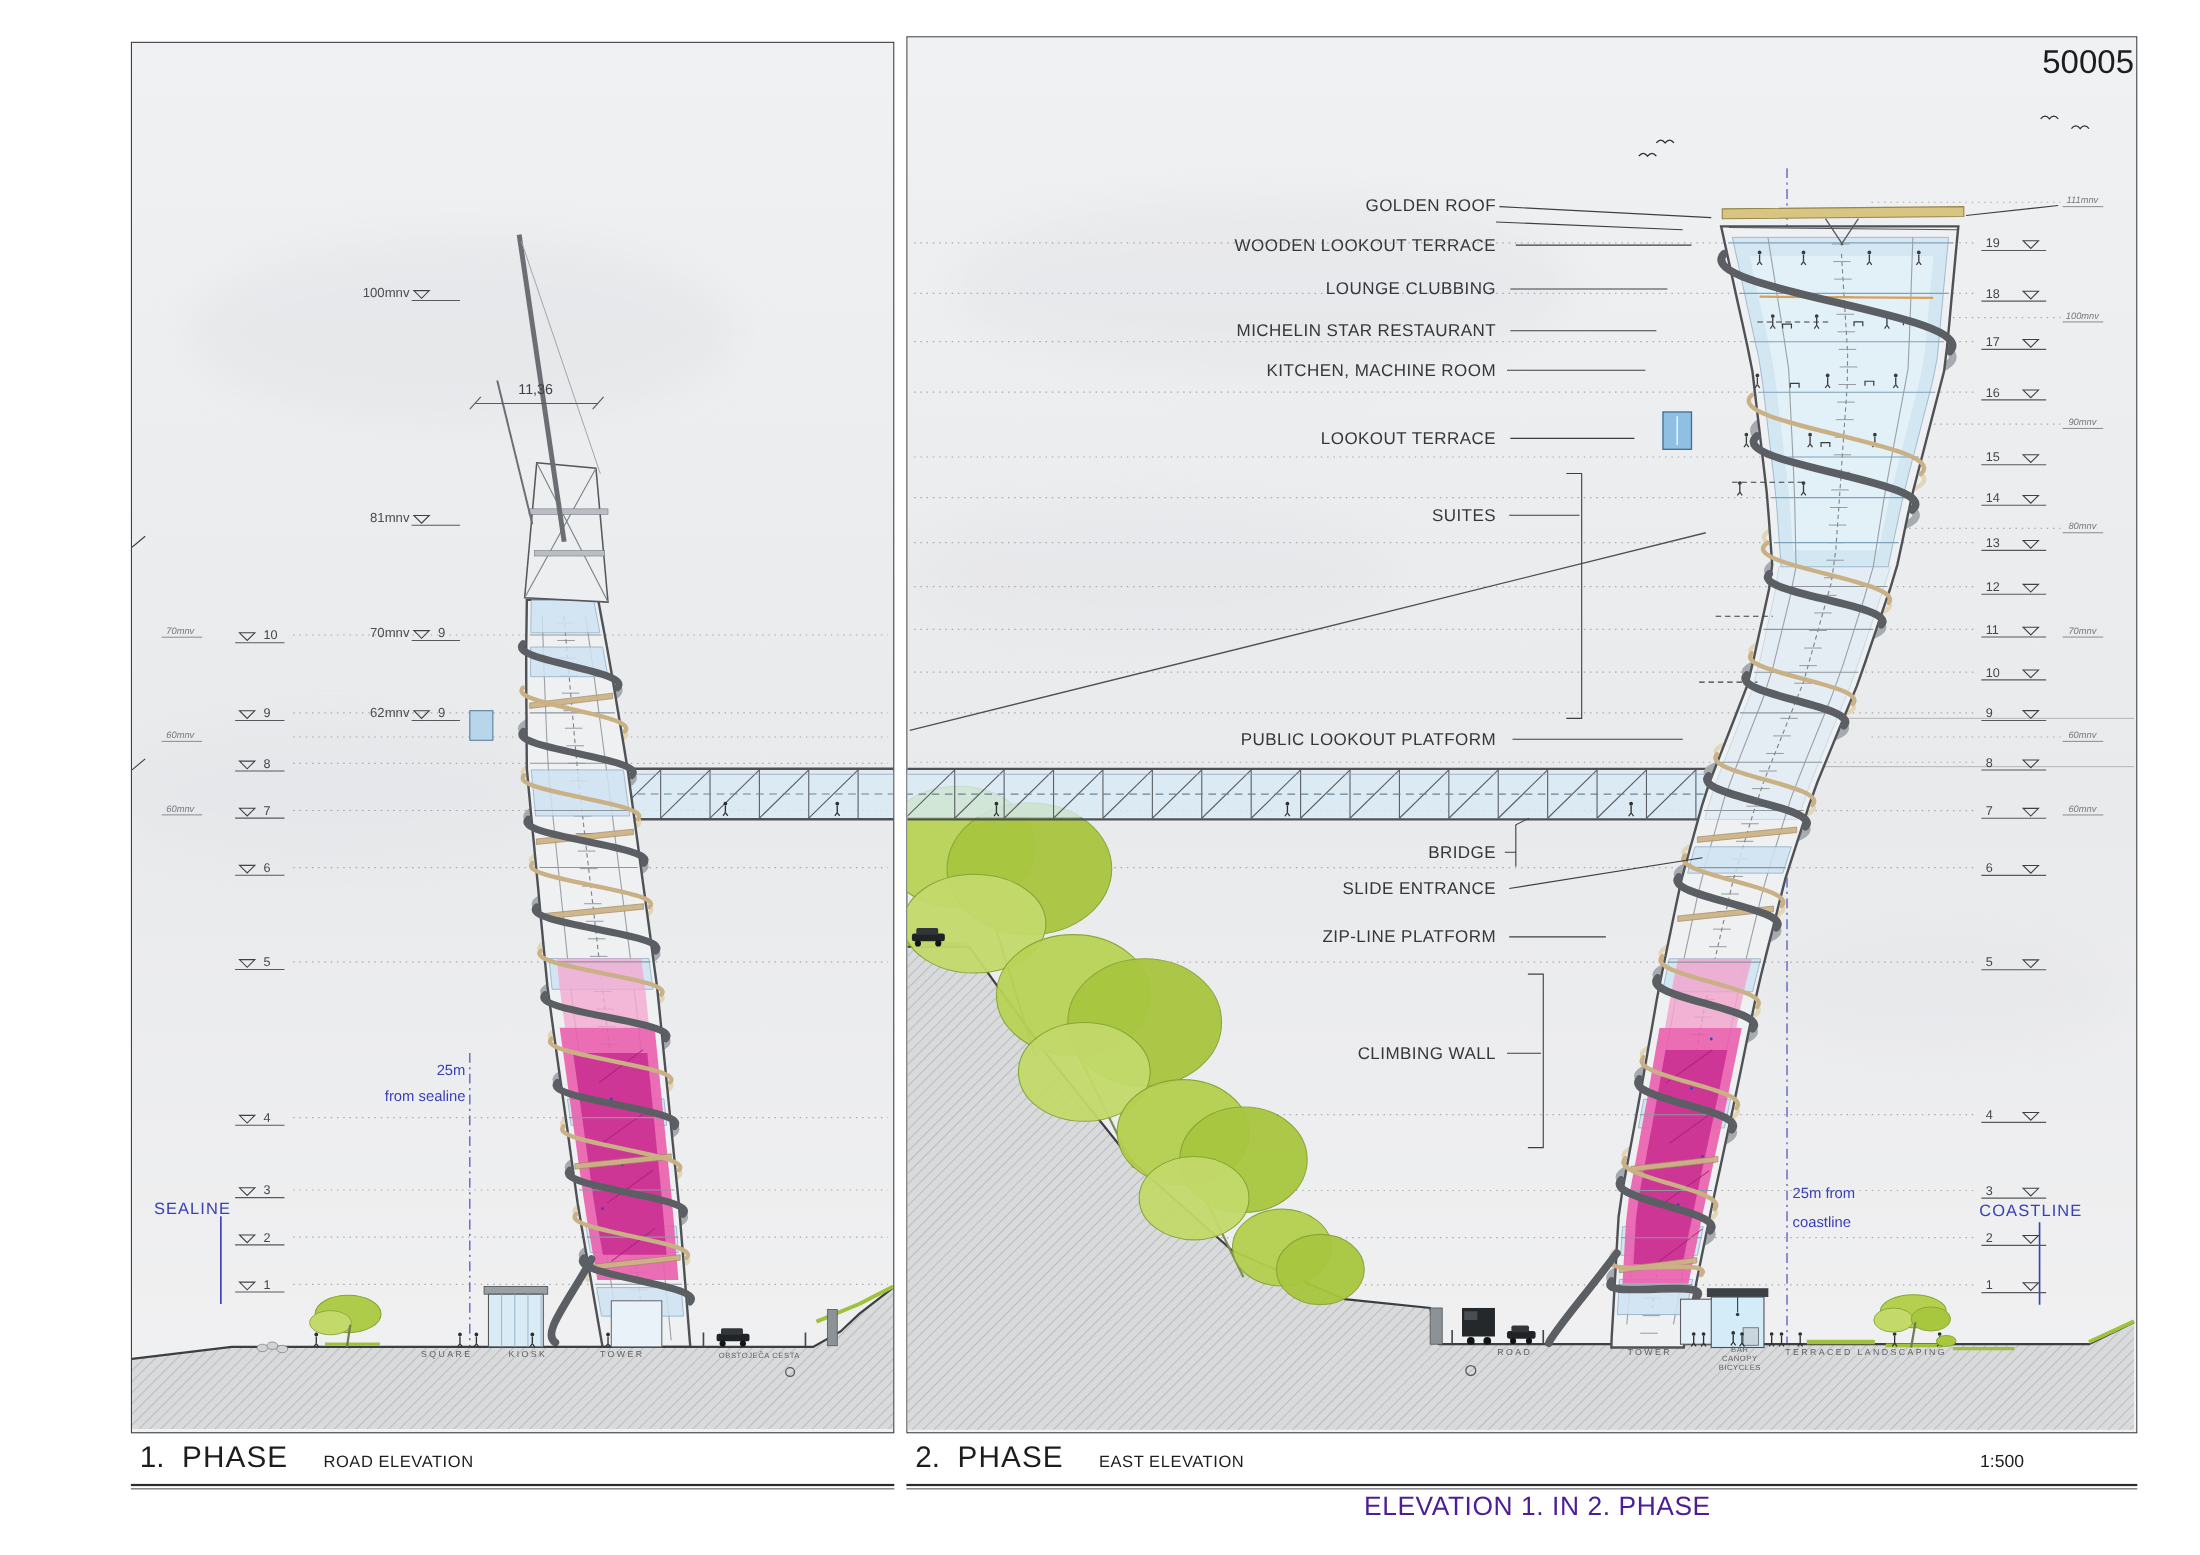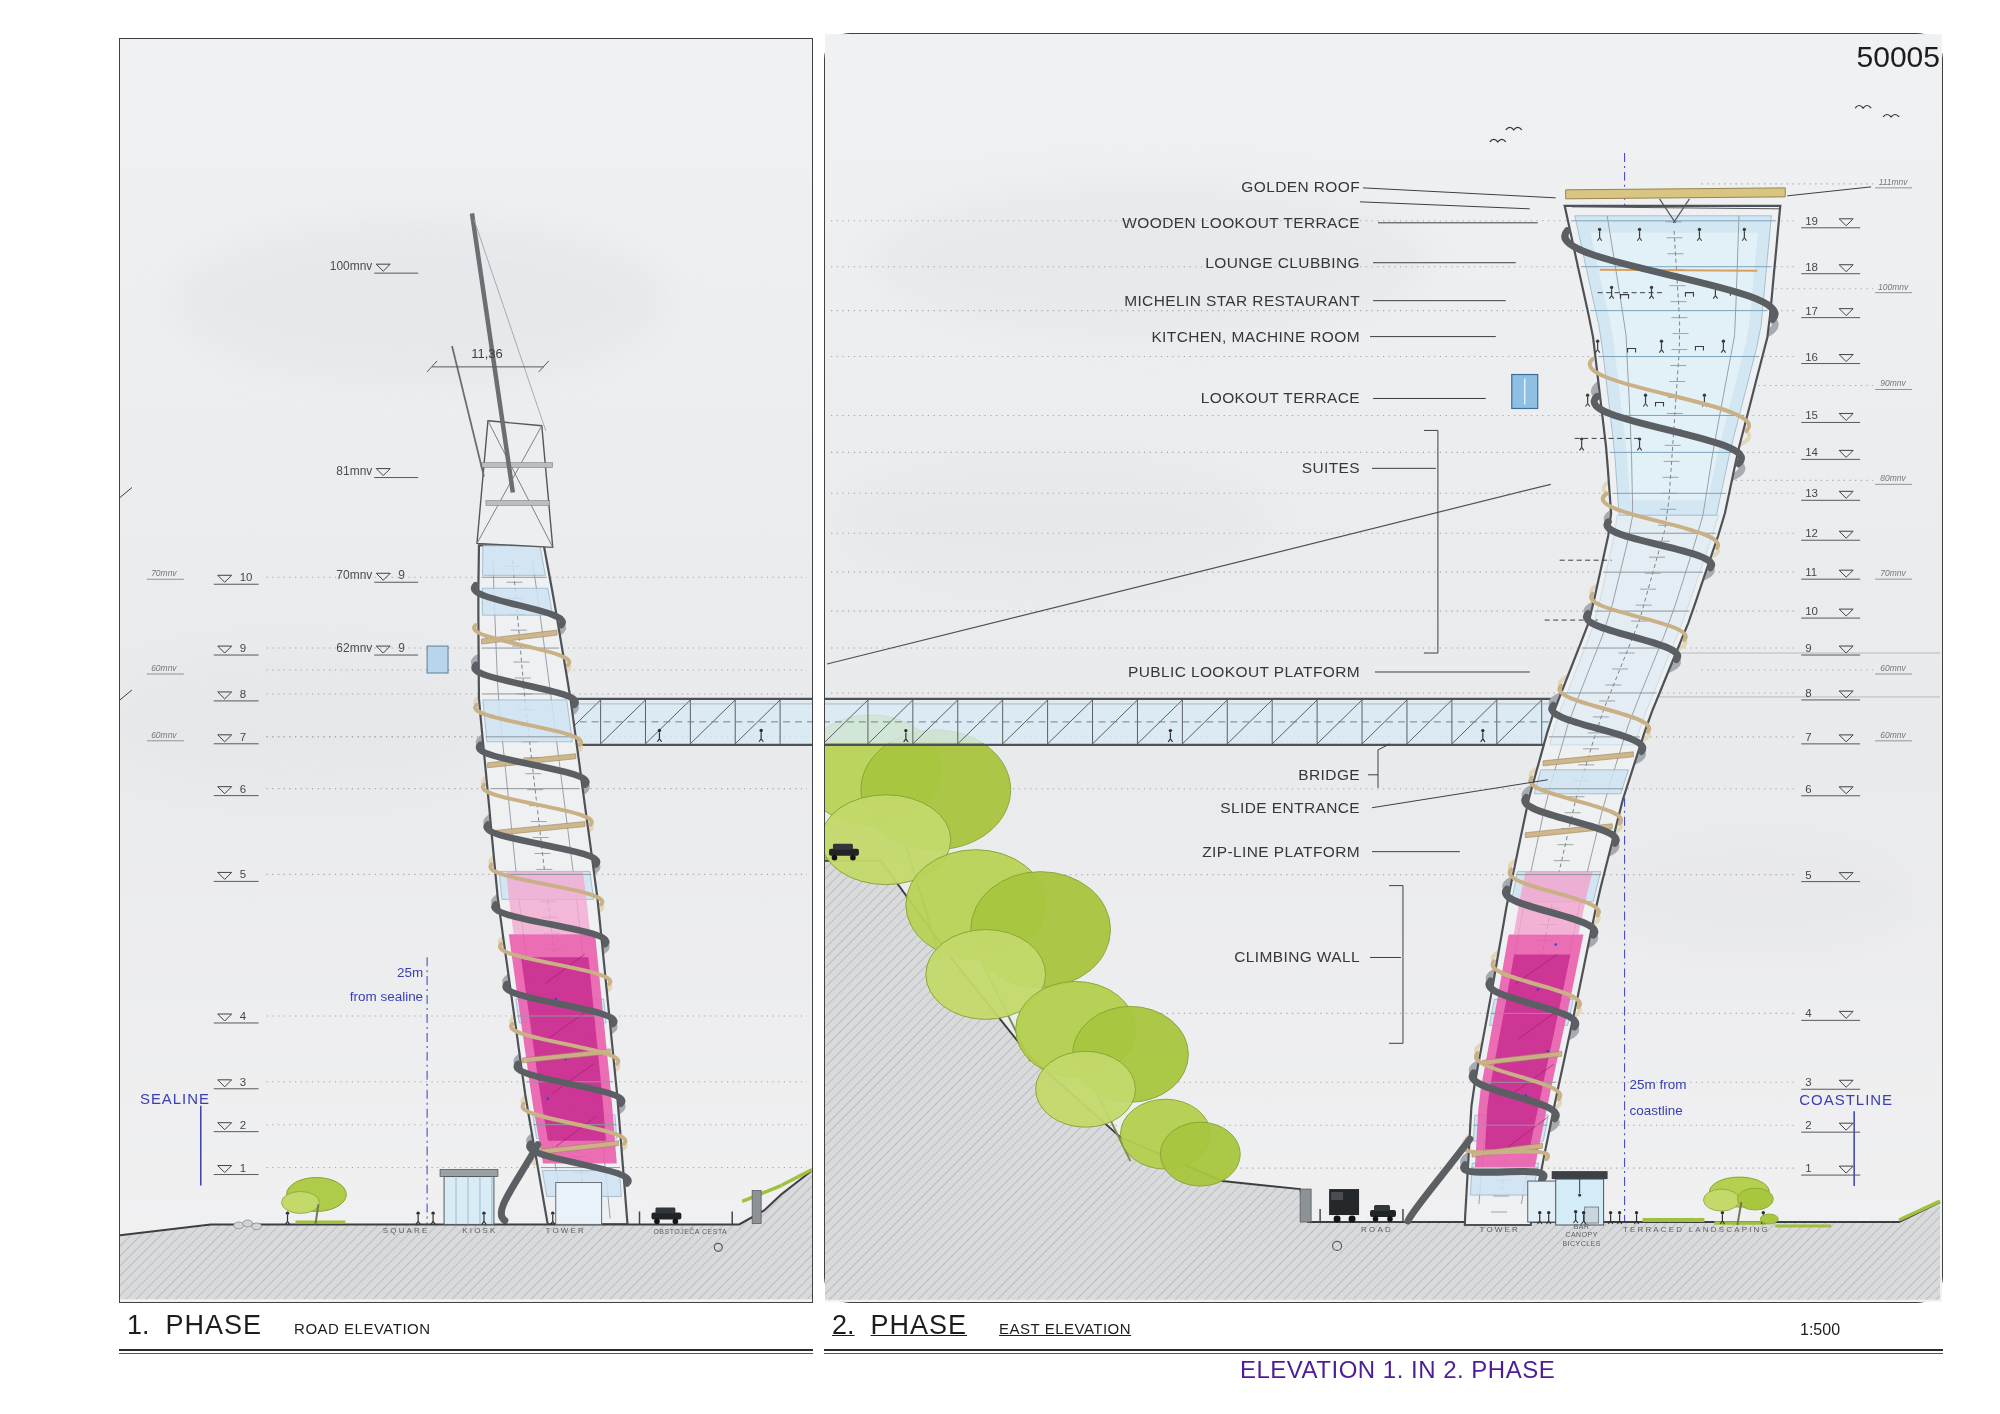--- a/index.html
+++ b/index.html
@@ -1,38 +1,38 @@
 <!DOCTYPE html>
 <html><head>
 <meta charset="utf-8">
 <style>
   html,body{margin:0;padding:0;background:#fff;}
   body{width:2000px;height:1414px;position:relative;font-family:"Liberation Sans",sans-serif;overflow:hidden;}
   .panel{position:absolute;border:1.6px solid #3f4144;background:#eef0f1;box-sizing:border-box;}
   #panelL{left:119px;top:38px;width:694px;height:1265px;}
-  #panelR{left:824px;top:33px;width:1119px;height:1270px;border-radius:26px;}
+  #panelR{left:824px;top:33px;width:1119px;height:1270px;}
   svg{display:block;width:100%;height:100%;}
   svg text{font-family:"Liberation Sans",sans-serif;}
   .cal{font-size:15.5px;fill:#35383b;letter-spacing:.4px;}
   .lvl{font-size:11.5px;fill:#44474a;}
   .mnv{font-size:8.5px;fill:#75787c;font-style:italic;}
   .mid{font-size:12px;fill:#4b4e52;}
   .blueTxt{fill:#3a40b2;}
   .blueBig{font-size:15px;letter-spacing:1px;}
   .blueSm{font-size:13.5px;}
   .gl{font-size:8px;fill:#5d6064;letter-spacing:2.2px;}
   .gls{font-size:7px;fill:#5d6064;letter-spacing:.5px;}
   .dim{font-size:13px;fill:#3f4245;}
   .sheetnum{position:absolute;left:1792px;top:40px;width:148px;text-align:right;font-size:30px;color:#1d1d1f;}
   .titlebar{position:absolute;top:1310px;white-space:nowrap;color:#1c1d1e;}
   .titlebar .idx{font-size:27px;}
   .titlebar .ph{font-size:27px;letter-spacing:1px;margin-left:16px;}
   .titlebar .sub{font-size:15px;letter-spacing:.5px;margin-left:32px;}
   #titleL{left:127px;}
-  #titleR{left:832px;text-decoration:underline;}
+  #titleR{left:832px;}
   .scale{position:absolute;top:1321px;left:1800px;width:138px;text-align:left;font-size:16px;color:#1c1d1e;}
   .rule1{position:absolute;height:0;border-top:2px solid #2a2b2c;}
   .rule2{position:absolute;height:0;border-top:1px solid #55565a;}
   .footer{position:absolute;top:1356px;left:1240px;width:703px;font-size:24px;letter-spacing:.5px;color:#4c1d95;}
 </style>
 </head>
 <body>
 
 <div class="panel" id="panelL">
   <svg viewBox="119 38 694 1265">

